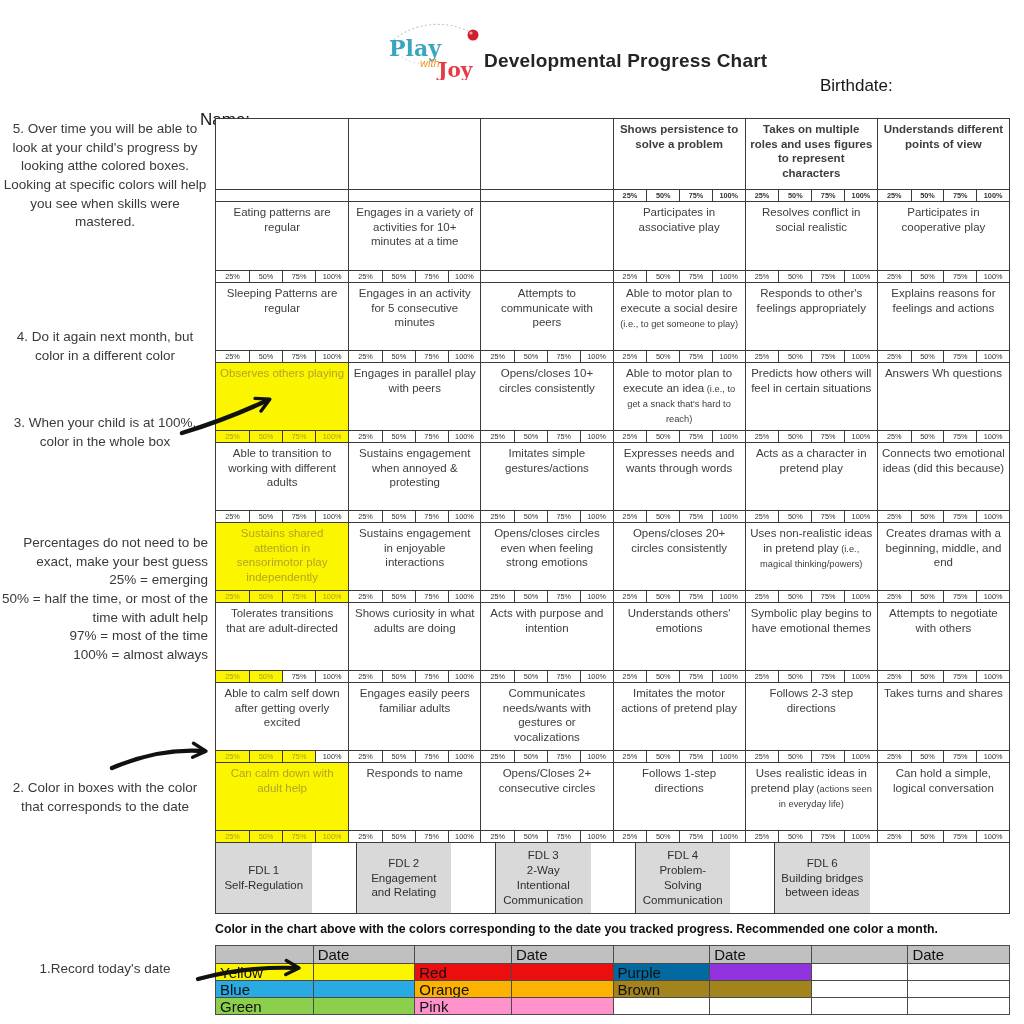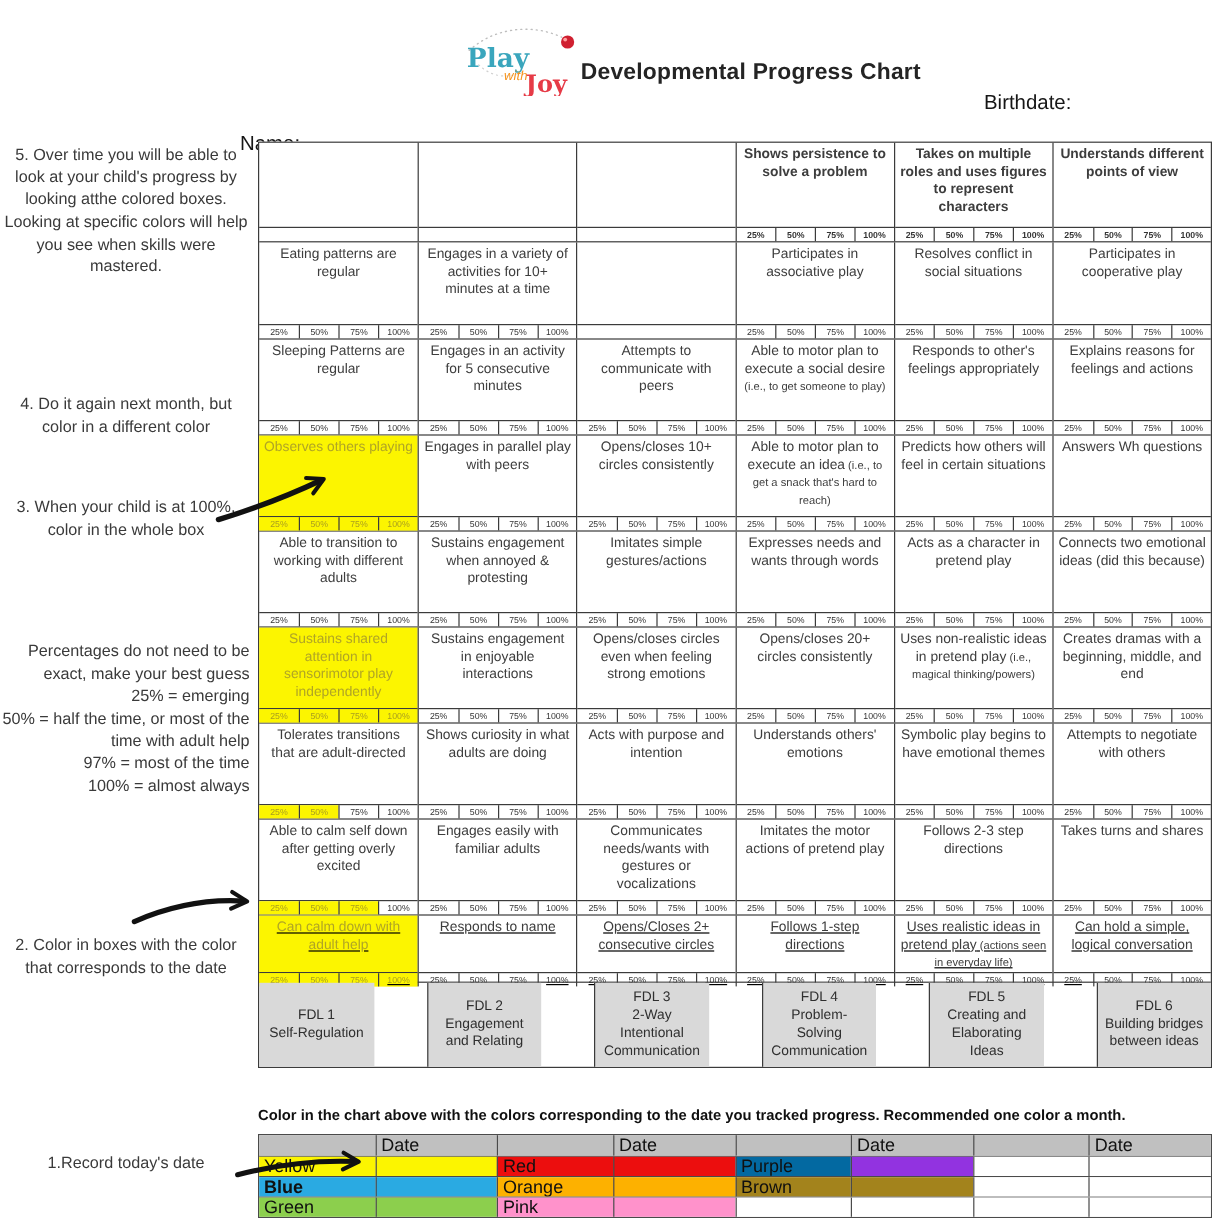--- a/index.html
+++ b/index.html
@@ -156,21 +156,21 @@
       <div class="gcell">
         <div class="ctext"><span>Participates in associative play</span></div>
         <div class="cstrip">
           <div class="pct">25%</div>
           <div class="pct">50%</div>
           <div class="pct">75%</div>
           <div class="pct">100%</div>
         </div>
       </div>
       <div class="gcell">
-        <div class="ctext"><span>Resolves conflict in social situations</span></div>
+        <div class="ctext"><span>Resolves conflict in social realistic</span></div>
         <div class="cstrip">
           <div class="pct">25%</div>
           <div class="pct">50%</div>
           <div class="pct">75%</div>
           <div class="pct">100%</div>
         </div>
       </div>
       <div class="gcell">
         <div class="ctext"><span>Participates in cooperative play</span></div>
         <div class="cstrip">
@@ -465,21 +465,21 @@
       <div class="gcell">
         <div class="ctext"><span>Able to calm self down after getting overly excited</span></div>
         <div class="cstrip">
           <div class="pct pyellow">25%</div>
           <div class="pct pyellow">50%</div>
           <div class="pct pyellow">75%</div>
           <div class="pct">100%</div>
         </div>
       </div>
       <div class="gcell">
-        <div class="ctext"><span>Engages easily with familiar adults</span></div>
+        <div class="ctext"><span>Engages easily peers familiar adults</span></div>
         <div class="cstrip">
           <div class="pct">25%</div>
           <div class="pct">50%</div>
           <div class="pct">75%</div>
           <div class="pct">100%</div>
         </div>
       </div>
       <div class="gcell">
         <div class="ctext"><span>Communicates needs/wants with gestures or vocalizations</span></div>
         <div class="cstrip">
@@ -510,21 +510,21 @@
       <div class="gcell">
         <div class="ctext"><span>Takes turns and shares</span></div>
         <div class="cstrip">
           <div class="pct">25%</div>
           <div class="pct">50%</div>
           <div class="pct">75%</div>
           <div class="pct">100%</div>
         </div>
       </div>
     </div>
-    <div class="grow" style="height: 56px; text-decoration: underline;">
+    <div class="grow" style="height: 80px;">
       <div class="gcell yellow">
         <div class="ctext"><span>Can calm down with adult help</span></div>
         <div class="cstrip">
           <div class="pct pyellow">25%</div>
           <div class="pct pyellow">50%</div>
           <div class="pct pyellow">75%</div>
           <div class="pct pyellow">100%</div>
         </div>
       </div>
       <div class="gcell">
@@ -582,24 +582,20 @@
         <div>FDL 2</div>
         <div>Engagement and Relating</div>
       </div>
       <div class="fcell">
         <div>FDL 3</div>
         <div>2-Way Intentional Communication</div>
       </div>
       <div class="fcell">
         <div>FDL 4</div>
         <div>Problem-Solving Communication</div>
-      </div>
-      <div class="fcell">
-        <div>FDL 5</div>
-        <div>Creating and Elaborating Ideas</div>
       </div>
       <div class="fcell">
         <div>FDL 6</div>
         <div>Building bridges between ideas</div>
       </div>
     </div>
   </div>
 
 <div id="legend-caption" class="abs">Color in the chart above with the colors corresponding to the date you tracked progress. Recommended one color a month.</div>
 <div id="legend" class="abs">
@@ -617,21 +613,21 @@
       <div class="lcell" style="background: rgb(252, 245, 0);">Yellow</div>
       <div class="lcell" style="background: rgb(252, 245, 0);"></div>
       <div class="lcell" style="background: rgb(236, 14, 14);">Red</div>
       <div class="lcell" style="background: rgb(236, 14, 14);"></div>
       <div class="lcell" style="background: #0369a1;">Purple</div>
       <div class="lcell" style="background: rgb(146, 51, 224);"></div>
       <div class="lcell"></div>
       <div class="lcell"></div>
     </div>
     <div class="lrow">
-      <div class="lcell" style="background: rgb(42, 170, 226); font-weight: bold;">Blue</div>
+      <div class="lcell" style="background: rgb(42, 170, 226);">Blue</div>
       <div class="lcell" style="background: rgb(42, 170, 226);"></div>
       <div class="lcell" style="background: rgb(253, 177, 0);">Orange</div>
       <div class="lcell" style="background: rgb(253, 177, 0);"></div>
       <div class="lcell" style="background: rgb(163, 131, 28);">Brown</div>
       <div class="lcell" style="background: rgb(163, 131, 28);"></div>
       <div class="lcell"></div>
       <div class="lcell"></div>
     </div>
     <div class="lrow">
       <div class="lcell" style="background: rgb(140, 207, 77);">Green</div>

